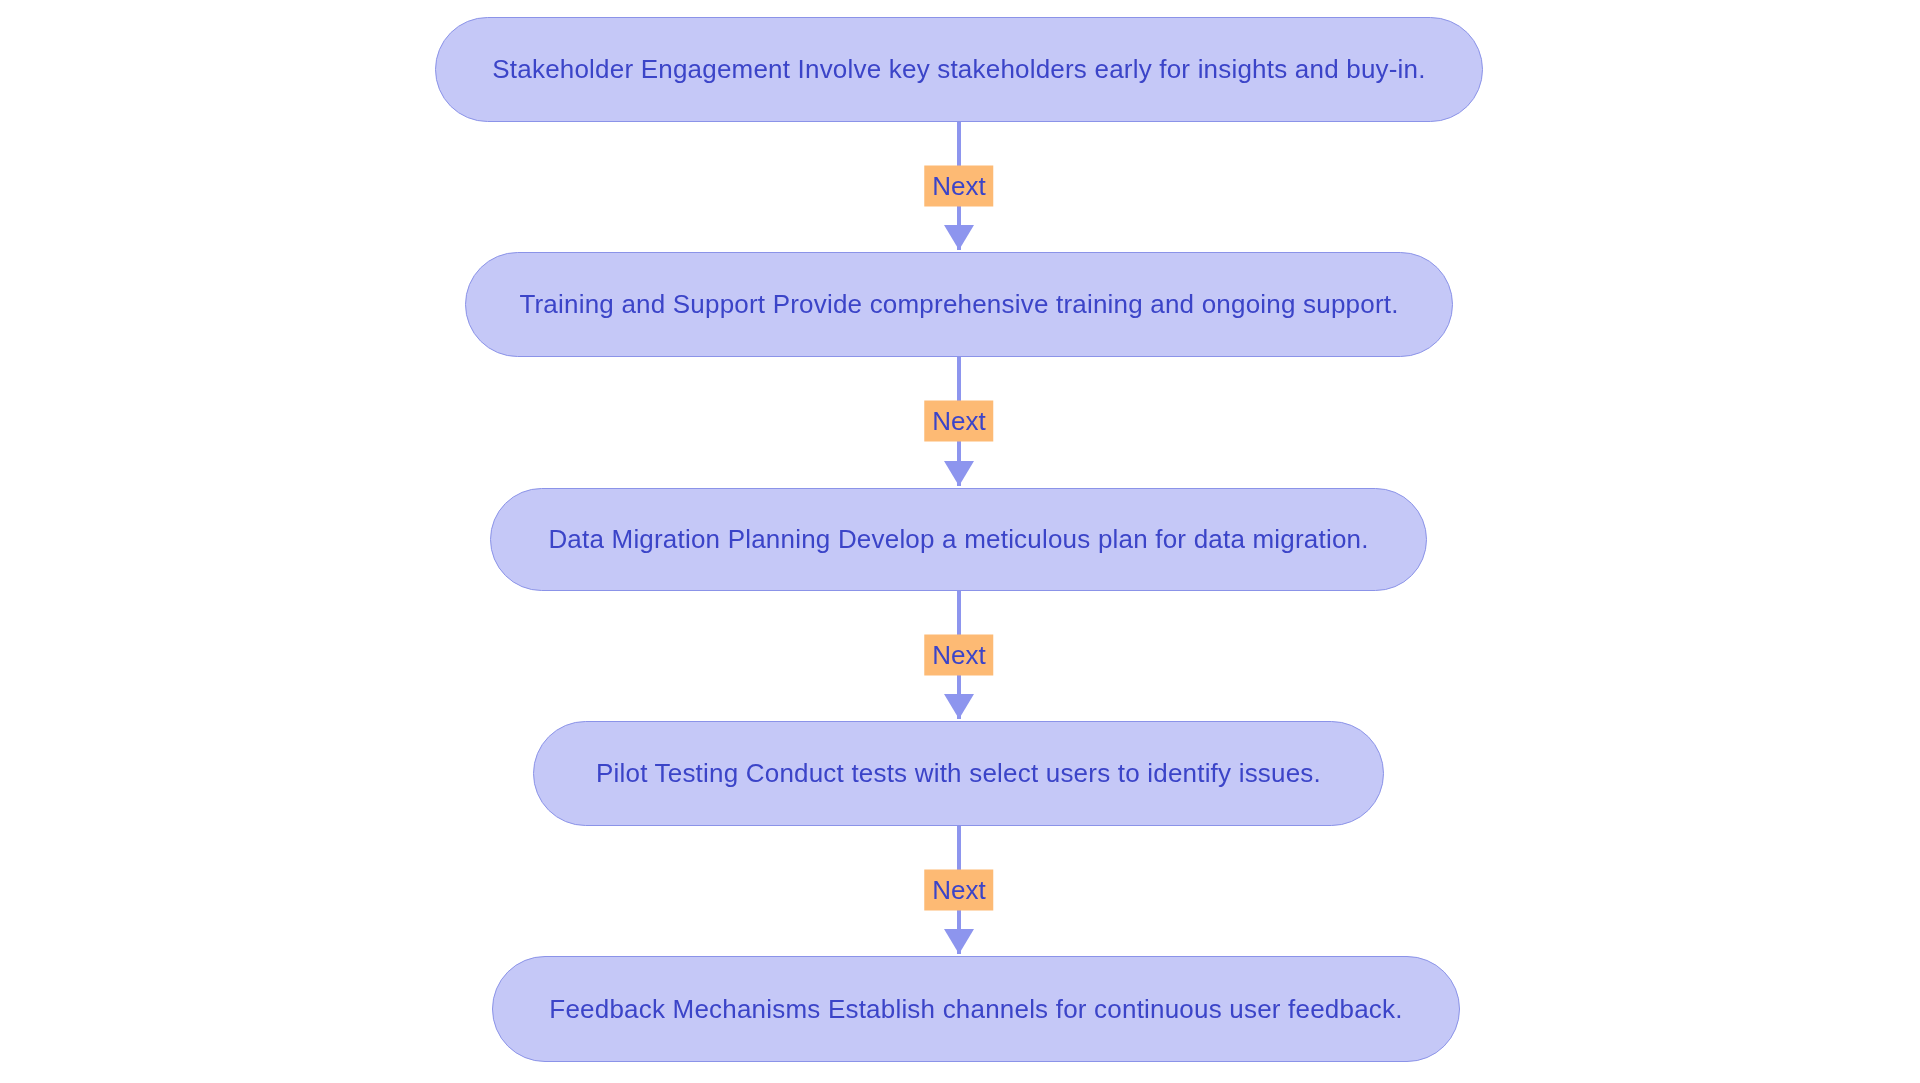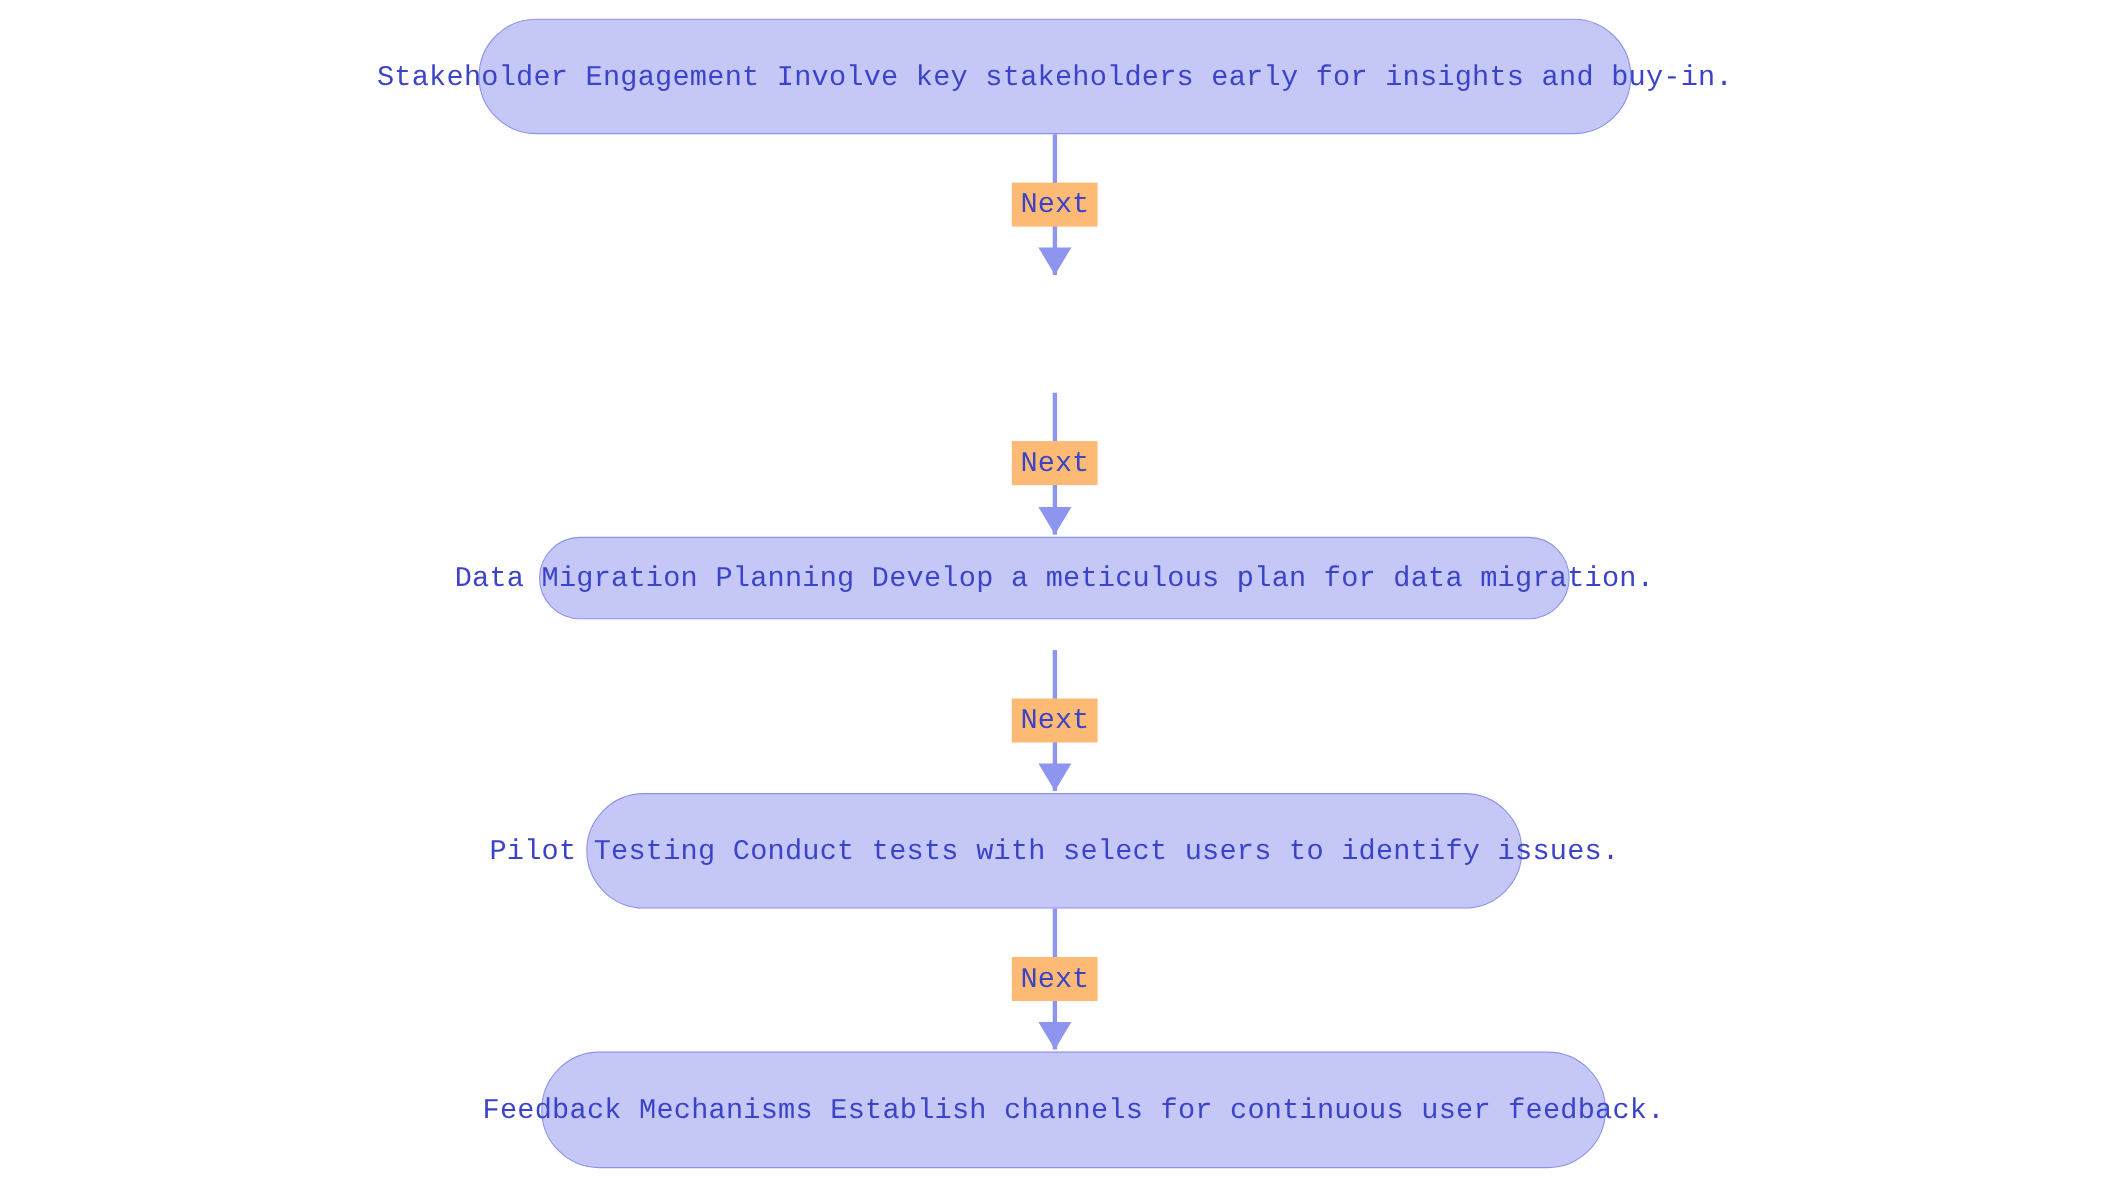--- a/index.html
+++ b/index.html
@@ -5,21 +5,21 @@
   html, body {
     margin: 0;
     padding: 0;
     background: #ffffff;
   }
   .canvas {
     position: relative;
     width: 1920px;
     height: 1083px;
     background: #ffffff;
-    font-family: Liberation Mono, monospace;
+    font-family: Liberation Sans, sans-serif;
     overflow: hidden;
   }
   .node {
     position: absolute;
     box-sizing: border-box;
     background: #c5c8f7;
     border: 1.5px solid #8b93e8;
     border-radius: 53px;
     display: flex;
     align-items: center;
@@ -61,26 +61,29 @@
 <div class="canvas">
 
   <div class="node" style="left:435px; top:17px; width:1048px; height:105px;">
     <span class="node-label">Stakeholder Engagement Involve key stakeholders early for insights and buy-in.</span>
   </div>
 
   <div class="edge-line" style="left:957px; top:122px; height:128px;"></div>
   <div class="edge-head" style="left:944px; top:225px;"></div>
   <div class="edge-label" style="left:959px; top:186px;">Next</div>
 
+  <div class="node" style="left:465px; top:252px; width:988px; height:105px;">
+    <span class="node-label">Training and Support Provide comprehensive training and ongoing support.</span>
+  </div>
 
   <div class="edge-line" style="left:957px; top:357px; height:129px;"></div>
   <div class="edge-head" style="left:944px; top:461px;"></div>
   <div class="edge-label" style="left:959px; top:421px;">Next</div>
 
-  <div class="node" style="left:490px; top:488px; width:937px; height:75px;">
+  <div class="node" style="left:490px; top:488px; width:937px; height:103px;">
     <span class="node-label">Data Migration Planning Develop a meticulous plan for data migration.</span>
   </div>
 
   <div class="edge-line" style="left:957px; top:591px; height:128px;"></div>
   <div class="edge-head" style="left:944px; top:694px;"></div>
   <div class="edge-label" style="left:959px; top:655px;">Next</div>
 
   <div class="node" style="left:533px; top:721px; width:851px; height:105px;">
     <span class="node-label">Pilot Testing Conduct tests with select users to identify issues.</span>
   </div>

